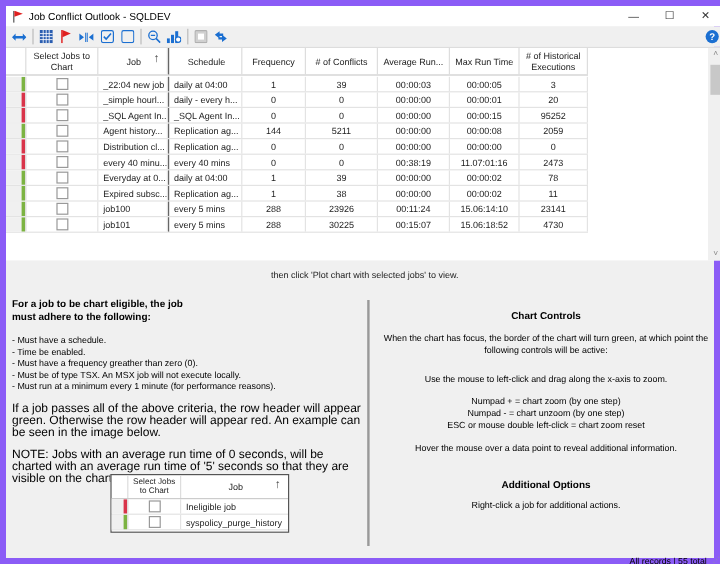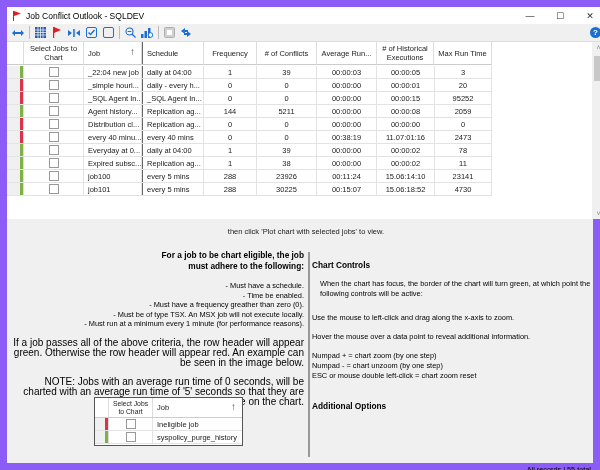--- a/index.html
+++ b/index.html
@@ -1,38 +1,38 @@
 <!DOCTYPE html>
 <html><head>
 <meta charset="utf-8">
 <style>
   * { box-sizing: border-box; margin: 0; padding: 0; }
   html, body { width: 600px; height: 470px; overflow: hidden; background: #f0f0f0; }
   body { font-family: "Liberation Sans", "DejaVu Sans", sans-serif; font-size: 8px; color: #000; position: relative; }
 
-  .window { position: absolute; left: 0; top: 0; width: 600px; height: 470px; border: 7px solid #8b5cf6; background: #f0f0f0; }
+  .window { position: absolute; left: 0; top: 0; width: 600px; height: 470px; border: 5px solid #8b5cf6; background: #f0f0f0; }
 
   
   .titlebar { position: absolute; left: 0; top: 0; width: 598px; height: 17px; background: #fff; display: flex; align-items: center; }
   .titlebar .app-icon { width: 10px; height: 10px; margin-left: 5px; margin-right: 4px; position: relative; }
   .titlebar .title { font-size: 8.5px; color: #000; }
   .win-controls { position: absolute; right: 0; top: 0; display: flex; height: 17px; }
   .win-btn { width: 30px; height: 17px; display: flex; align-items: center; justify-content: center; font-size: 9px; color: #333; }
 
   
   .toolbar { position: absolute; left: 0; top: 17px; width: 598px; height: 17px; background: #f0f0f0; display: flex; align-items: center; padding-left: 3px; }
   .tb-btn { width: 16px; height: 15px; display: flex; align-items: center; justify-content: center; margin-right: 1px; }
   .tb-sep { width: 1px; height: 13px; background: #bbb; margin: 0 2px; }
   .help-btn { position: absolute; right: 4px; top: 3px; width: 11px; height: 11px; border-radius: 50%; background: #1b6fd1; color: #fff; font-size: 8px; font-weight: bold; text-align: center; line-height: 11px; }
 
   
   .grid { position: absolute; left: 0; top: 34px; width: 598px; height: 178px; background: #fff; border-top: 1px solid #ddd; overflow: hidden; }
   .grid-header { position: absolute; left: 0; top: 0; height: 23px; display: flex; background: #fff; border-bottom: 1px solid #ccc; }
   .hcell { border-right: 1px solid #ddd; display: flex; align-items: center; justify-content: center; text-align: center; font-size: 7.5px; line-height: 9px; color: #222; padding: 0 2px; position: relative; }
-  .hcell.left { justify-content: flex-start; padding-left: 4px; }
+  .hcell.left { justify-content: center; padding-left: 4px; }
   .sort-arrow { position: absolute; right: 6px; top: 5px; font-size: 10px; color: #444; }
   .grid-rows { position: absolute; left: 0; top: 24px; }
   .grow { display: flex; height: 13px; border-bottom: 1px solid #e3e3e3; }
   .cell { border-right: 1px solid #e3e3e3; display: flex; align-items: center; justify-content: center; font-size: 7.5px; color: #222; white-space: nowrap; overflow: hidden; }
   .cell.left { justify-content: flex-start; padding-left: 4px; text-align: center; }
   .rowhdr { background: #f0f0f0; position: relative; border-right: 1px solid #ddd; }
   .rowhdr .ind { position: absolute; right: 0; top: 0; width: 3px; height: 13px; }
   .chk { width: 10px; height: 10px; border: 1px solid #999; background: #fff; }
   .col-sched-border { border-left: 1px solid #666; }
   .c0 { width: 17px; } .c1 { width: 60px; } .c2 { width: 58px; } .c3 { width: 62px; }
@@ -43,26 +43,26 @@
   .vscroll .thumb { position: absolute; left: 2px; top: 14px; width: 9px; height: 25px; background: #c8c8c8; }
   .vscroll .arrow.down { position: absolute; bottom: 0; width: 13px; }
 
   
   .info { position: absolute; left: 0; top: 212px; width: 598px; height: 256px; }
   .info-head { position: absolute; left: 0; top: 5px; width: 598px; text-align: center; }
   .info-head .h1 { font-size: 9.5px; color: #111; }
   .info-head .h2 { font-size: 7.5px; color: #222; margin-top: 3px; }
   .divider { position: absolute; left: 301px; top: 33px; width: 2px; height: 205px; background: #999; }
 
-  .col-left { position: absolute; left: 5px; top: 31px; width: 292px; text-align: right; }
+  .col-left { position: absolute; left: 5px; top: 31px; width: 292px; text-align: left; }
   .col-left .bold { font-weight: bold; font-size: 8.3px; line-height: 11px; }
   .col-left .rules { margin-top: 9px; font-size: 7.4px; line-height: 9.5px; }
   .col-left .para { margin-top: 9px; font-size: 10px; line-height: 10px; }
 
-  .col-right { position: absolute; left: 305px; top: 31px; width: 290px; }
+  .col-right { position: absolute; left: 305px; top: 31px; width: 290px; text-align: center; }
   .col-right .bold { font-weight: bold; font-size: 8.3px; }
   .col-right .p { font-size: 7.4px; line-height: 10px; }
 
   .example { position: absolute; left: 87px; top: 178px; width: 149px; height: 49px; border: 1px solid #555; background: #fff; }
   .example .ehead { display: flex; height: 20px; border-bottom: 1px solid #ccc; }
   .example .erow { display: flex; height: 13px; border-bottom: 1px solid #e3e3e3; }
   .e0 { width: 14px; } .e1 { width: 44px; } .e2 { width: 89px; }
 
   .status { position: absolute; left: 0; top: 458px; width: 598px; height: 11px; font-size: 7.3px; }
   .status .updated { position: absolute; left: 200px; width: 200px; top: 0; margin-top: 48px; }
@@ -170,22 +170,22 @@
       <div class="hcell c0"></div>
       <div class="hcell c1">Select Jobs to Chart</div>
       <div class="hcell c2 left">
         <span>Job</span>
         <span class="sort-arrow">↑</span>
       </div>
       <div class="hcell c3 left col-sched-border">Schedule</div>
       <div class="hcell c4">Frequency</div>
       <div class="hcell c5"># of Conflicts</div>
       <div class="hcell c6">Average  Run...</div>
+      <div class="hcell c7">Max Run Time</div>
       <div class="hcell c8"># of Historical Executions</div>
-      <div class="hcell c7">Max Run Time</div>
     </div>
 
     <div class="grid-rows" id="grid-rows">
         <div class="grow">
           <div class="cell c0 rowhdr">
             <span class="ind" style="background: rgb(124, 179, 66);"></span>
           </div>
           <div class="cell c1">
             <span class="chk"></span>
           </div>
@@ -388,27 +388,28 @@
             <span class="chk"></span>
           </div>
         <div class="cell e2 left" style="border-right:none;">syspolicy_purge_history</div>
       </div>
     </div>
 
     <div class="col-right">
       <div class="bold" style="margin-top:10px;">Chart Controls</div>
       <div class="p" style="margin-top:9px; padding:0 8px;">When the chart has focus, the border of the chart will turn green, at which point the following controls will be active:</div>
       <div class="p" style="margin-top:14px;">Use the mouse to left-click and drag along the x-axis to zoom.</div>
-      <div class="p" style="margin-top:9px;">Hover the mouse over a data point to reveal additional information.</div>
       <div class="p" style="margin-top:9px;">
         <div>Numpad + = chart zoom (by one step)</div>
         <div>Numpad - = chart unzoom (by one step)</div>
         <div>ESC or mouse double left-click = chart zoom reset</div>
       </div>
+      <div class="p" style="margin-top:9px;">Hover the mouse over a data point to reveal additional information.</div>
       <div class="bold" style="margin-top:20px;">Additional Options</div>
+      <div class="p" style="margin-top:7px;">Right-click a job for additional actions.</div>
     </div>
   </div>
 
   <div class="status">
     <span class="updated">Last Updated: 2023-02-15 22:30:33 [5.59]</span>
     <span class="records">All records | 55 total</span>
     <span class="grip">⋰</span>
   </div>
 </div>
 

